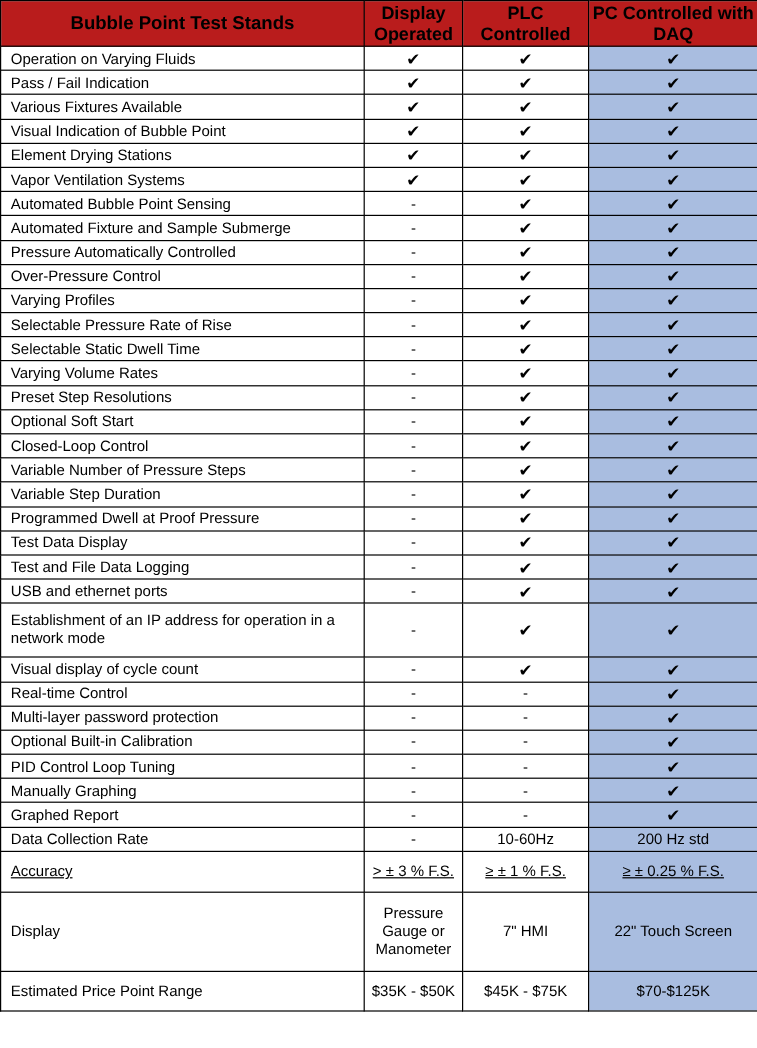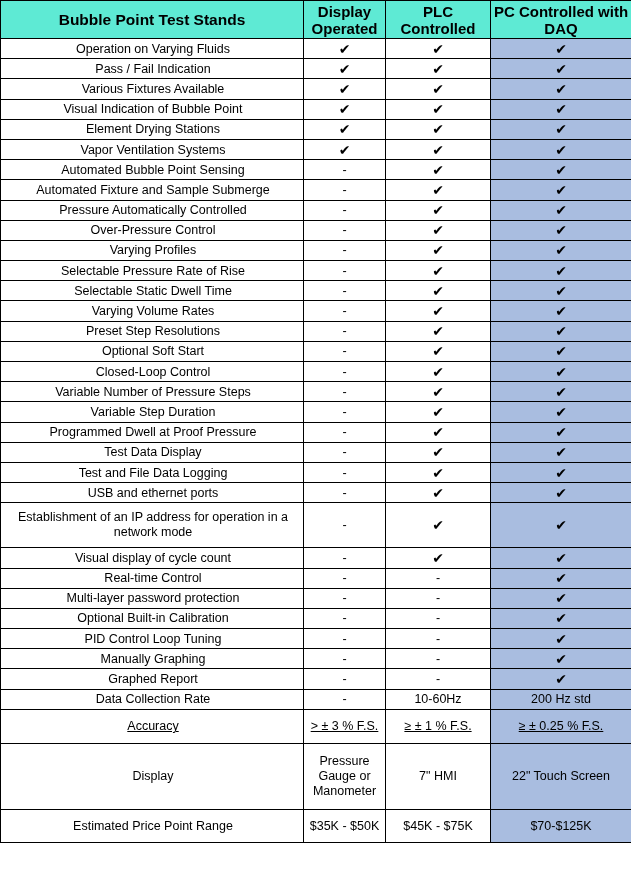--- a/index.html
+++ b/index.html
@@ -1,21 +1,21 @@
 <!DOCTYPE html>
 <html><head>
 <meta charset="utf-8">
 <style>
   html, body { margin:0; padding:0; background:#ffffff; }
   body { width:631px; height:873px; overflow:hidden; font-family:"Liberation Sans", sans-serif; }
   table { border-collapse:collapse; width:631px; table-layout:fixed; position:absolute; left:0; top:0; }
   td, th { border:1px solid #000; font-size:12.5px; color:#000; padding:0 6px; }
-  th { background:#5eead4; font-weight:bold; font-size:15px; line-height:17px; text-align:center; height:37px; padding:0 2px; }
+  th { background:#b91c1c; font-weight:bold; font-size:15px; line-height:17px; text-align:center; height:37px; padding:0 2px; }
   th.first { font-size:15.5px; }
-  td.feat { text-align:center; padding-left:8px; }
+  td.feat { text-align:left; padding-left:8px; }
   td.c { text-align:center; padding:0 3px; }
   td.blue { background:#a9bde0; }
   tr.r td { height:19.2px; }
   tr.r2 td { height:44px; line-height:15px; }
   tr.acc td { height:33px; line-height:14px;text-decoration:underline; }
   tr.disp td { height:65px; line-height:15px; }
   tr.price td { height:32px; line-height:14px; }
   .chk { font-size:14px; }
 </style>
 </head>

